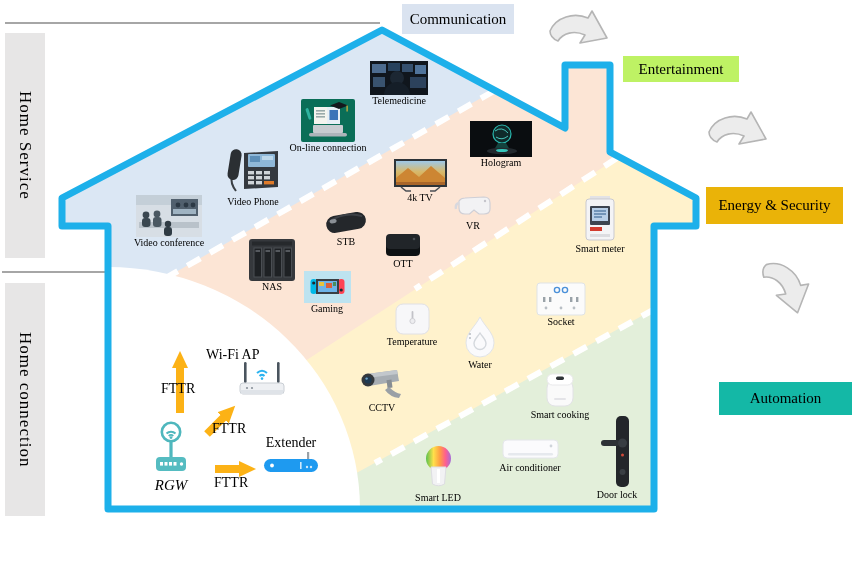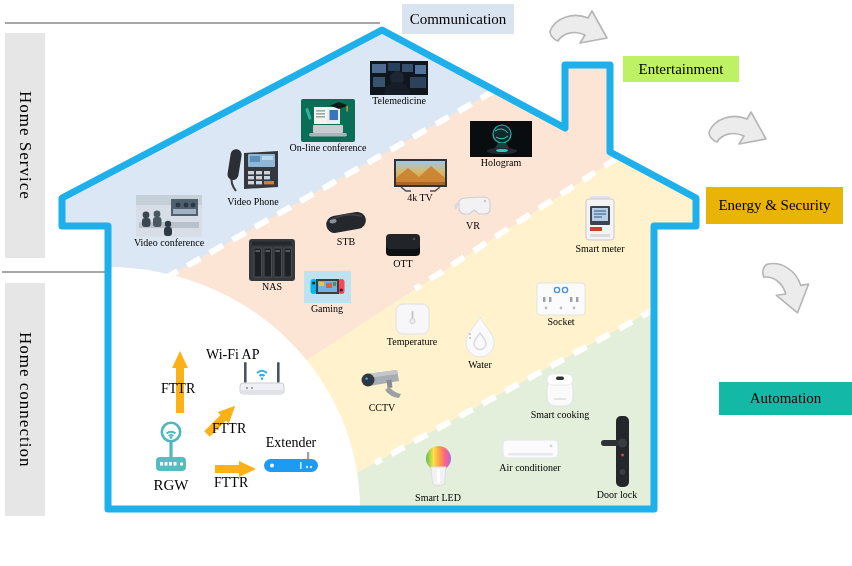--- a/index.html
+++ b/index.html
@@ -120,21 +120,21 @@
       <rect x="28.5" y="11" width="8.5" height="10" fill="#3b74b8"></rect>
       <rect x="15" y="11" width="9" height="1.6" fill="#9aa"></rect>
         <rect x="15" y="14" width="9" height="1.6" fill="#9aa"></rect>
         <rect x="15" y="17" width="9" height="1.6" fill="#9aa"></rect>
       <path d="M38 3 l9 3.5 -9 3.5 -9 -3.5 z" fill="#14181c"></path>
         <rect x="45.5" y="6.5" width="1.2" height="6" fill="#d9b43a"></rect>
       <rect x="6" y="9" width="3" height="12" rx="1.5" fill="#2fb3a0" transform="rotate(-18 7 15)"></rect>
       <rect x="12" y="26" width="30" height="8" rx="1" fill="#c8ccd0"></rect>
       <rect x="8" y="34" width="38" height="3.5" rx="1.7" fill="#aeb4ba"></rect>
     </svg>
-    <span class="lbl">On-line conference</span>
+    <span class="lbl">On-line connection</span>
   </div>
 
   <div class="dev" style="left:213px;top:145px;width:80px;">
     <svg width="54" height="51" viewBox="0 0 54 51">
       <path d="M10 46 q-6 -8 -4 -14" stroke="#3a3f44" stroke-width="2" fill="none"></path>
       <rect x="3" y="4" width="11" height="31" rx="5.5" fill="#2b2f33" transform="rotate(9 8 20)"></rect>
       <path d="M18 8 L52 6 L52 42 L18 44 Z" fill="#34393f"></path>
       <rect x="22" y="9" width="27" height="13" rx="1" fill="#8fb8d8"></rect>
       <rect x="24" y="11" width="10" height="6" fill="#5d8fb8"></rect>
         <rect x="36" y="11" width="11" height="4" fill="#bcd7ea"></rect>
@@ -402,21 +402,21 @@
       <rect x="14.4" y="20" width="3.2" height="18" fill="#4fb7bd"></rect>
       <rect x="1" y="36" width="30" height="14" rx="4" fill="#55bcc1"></rect>
       <g fill="#ffffff">
           <rect x="5" y="41" width="3" height="3.6"></rect>
           <rect x="9.5" y="41" width="3" height="3.6"></rect>
           <rect x="14" y="41" width="3" height="3.6"></rect>
           <rect x="18.5" y="41" width="3" height="3.6"></rect>
           <circle cx="26.5" cy="43" r="1.7"></circle>
         </g>
     </svg>
-    <span class="lbl" style="font-size:15px;">RGW</span>
+    <span class="lbl" style="font-size:15px;font-style:italic;">RGW</span>
   </div>
 
   <div class="dev" style="left:261px;top:436px;width:60px;">
     <span class="lbl above" style="font-size:14px;">Extender</span>
     <svg width="56" height="23" viewBox="0 0 56 23">
       <rect x="44" y="0" width="2.2" height="7" fill="#9aa2a8"></rect>
       <rect x="1" y="7" width="54" height="13" rx="6.5" fill="#1e9af0"></rect>
       <circle cx="9" cy="13.5" r="1.9" fill="#ffffff"></circle>
       <rect x="37" y="10" width="1.6" height="7" fill="#cfe9fc"></rect>
       <circle cx="44" cy="15" r="1.2" fill="#cfe9fc"></circle>

